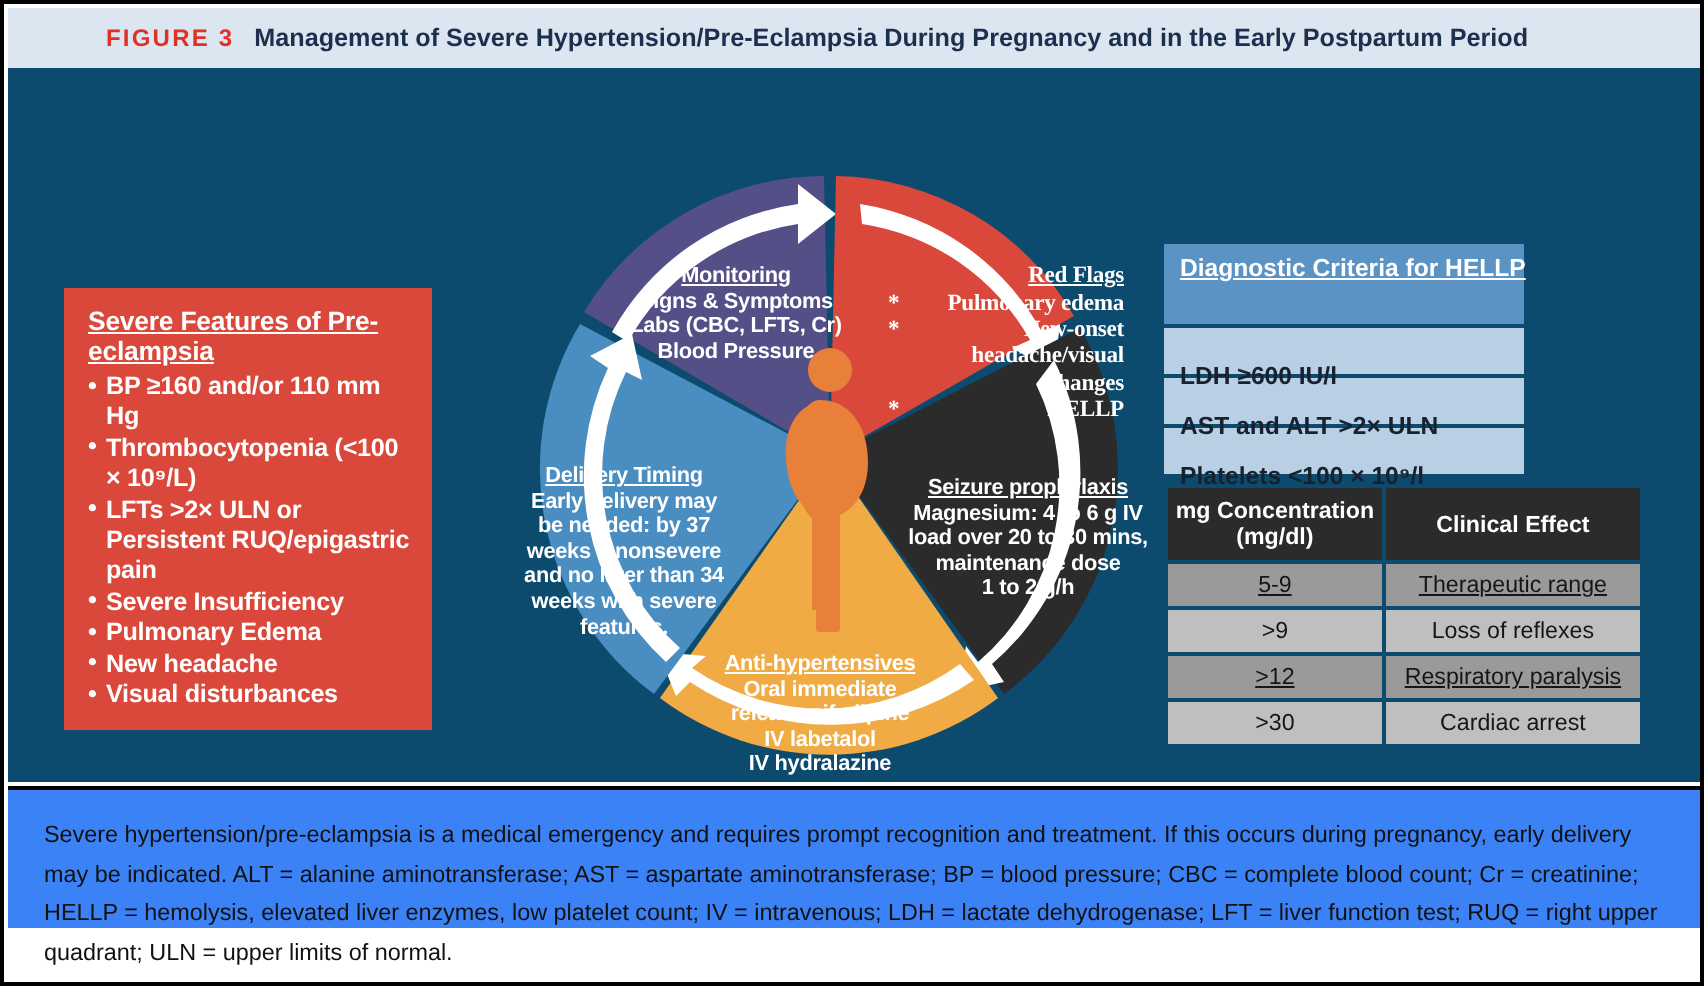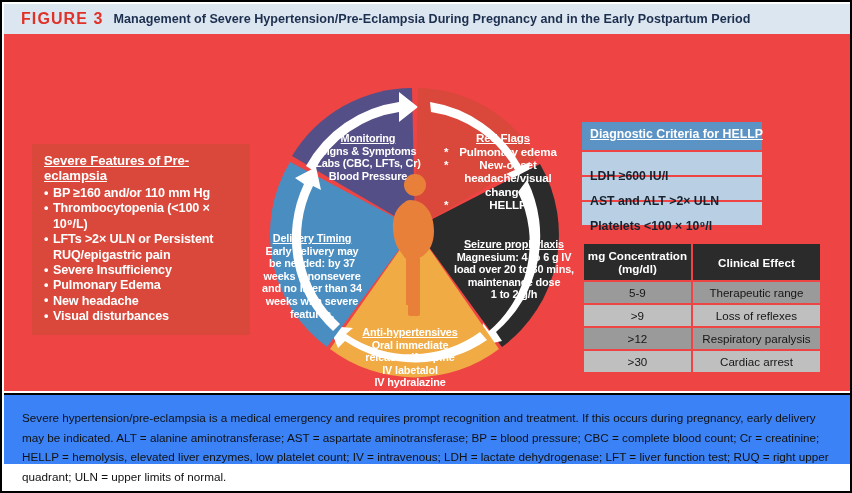--- a/index.html
+++ b/index.html
@@ -28,47 +28,48 @@
     height: 30px;
     background: #dce6f0;
     display: flex;
     align-items: center;
     box-sizing: border-box;
     padding-left: 17px;
   }
   #fig-label {
     color: #e03127;
     font-weight: bold;
-    font-size: 16px;
+    font-size: 12px;
     letter-spacing: 1.1px;
     margin-right: 10px;
     white-space: nowrap;
+    margin-left: 32px;
   }
   #fig-title {
     color: #1d2f4e;
     font-weight: bold;
     font-size: 12.6px;
     white-space: nowrap;
   }
 
   
   #fig-body {
     position: absolute;
     left: 2px; top: 32px;
     width: 846px;
     height: 357px;
-    background: #ef4444;
+    background: #0c4a6e;
   }
 
   
   #severe-features {
     position: absolute;
     left: 28px;
     top: 110px;
-    width: 218px;
+    width: 184px;
     background: #d9483b;
     color: #ffffff;
     box-sizing: border-box;
     padding: 9px 10px 10px 12px;
     z-index: 6;
   }
   #severe-features .sf-title {
     font-weight: bold;
     font-size: 13.2px;
     text-decoration: underline;
@@ -104,21 +105,21 @@
     z-index: 6;
   }
   #hellp-box .hellp-head {
     background: #5b93c4;
     color: #ffffff;
     font-weight: bold;
     font-size: 12.3px;
     text-decoration: underline;
     padding: 5px 7px 5px 8px;
     box-sizing: border-box;
-    height: 28px;
+    height: 40px;
     line-height: 14px;
     white-space: nowrap;
   }
   #hellp-box .hellp-row {
     background: #b9cfe4;
     color: #18222e;
     font-weight: bold;
     font-size: 12.3px;
     padding: 18px 7px 5px 8px;
     box-sizing: border-box;
@@ -149,21 +150,21 @@
     margin-left: 44px;
   }
   #mg-table td {
     font-size: 11.6px;
     color: #161616;
     font-weight: normal;
     padding: 4px 3px;
     text-align: center;
     line-height: 13px;
   }
-  #mg-table tr.band-dark td { background: #9a9a9a; }
+  #mg-table tr.band-dark td { background: #9a9a9a; text-decoration: underline; }
   #mg-table tr.band-light td { background: #bfbfbf; }
   #mg-table col.c1 { width: 108px; }
   #mg-table col.c2 { width: 130px; }
 
   
   #wheel {
     position: absolute;
     left: 236px;
     top: 26px;
     width: 350px;
@@ -183,21 +184,22 @@
     text-decoration: underline;
     display: block;
   }
   #seg-monitoring {
     left: 296px; top: 98px; width: 136px;
     font-size: 10.9px;
   }
   #seg-redflags {
     left: 440px; top: 98px; width: 118px;
     font-size: 11.6px;
-    text-align: center;
+    text-align: right;
+    font-family: Liberation Serif, serif;
   }
   #seg-redflags .rf-list { margin: 0; padding: 0; list-style: none; }
   #seg-redflags .rf-list li {
     padding-left: 10px;
     position: relative;
     line-height: 13.4px;
   }
   #seg-redflags .rf-list li::before {
     content: "*";
     position: absolute;

